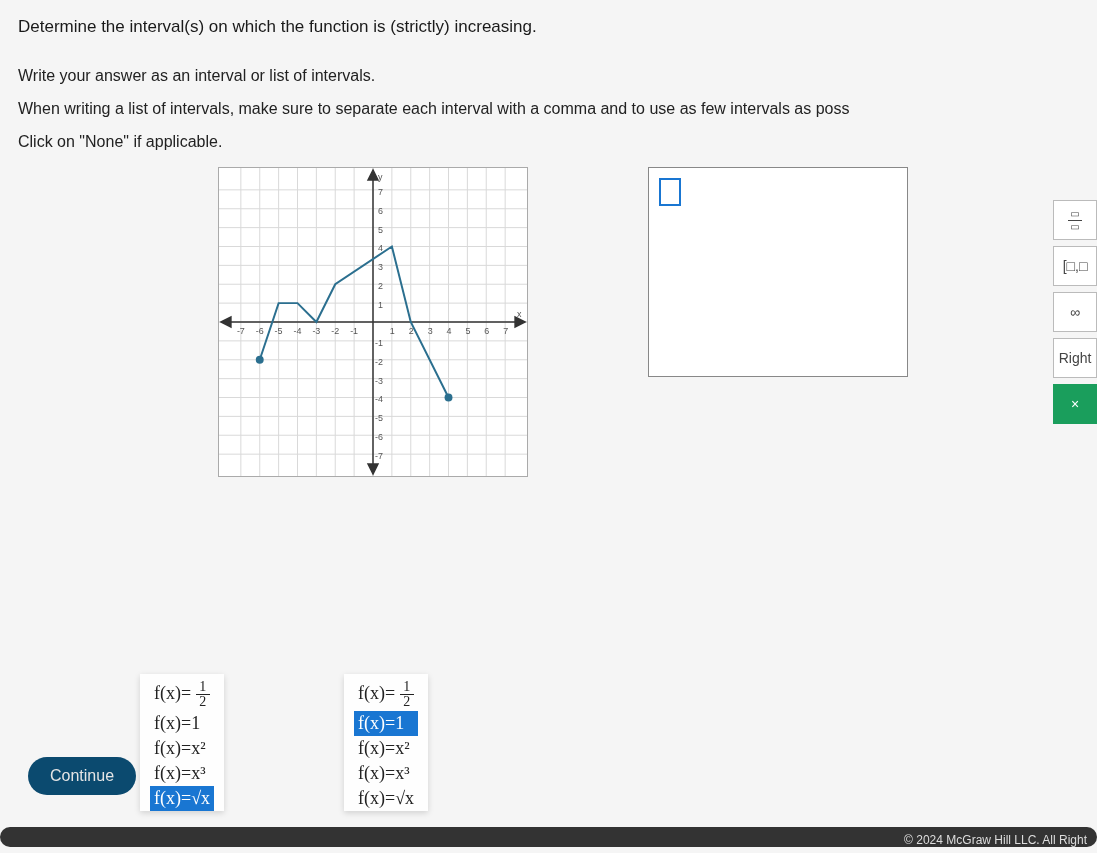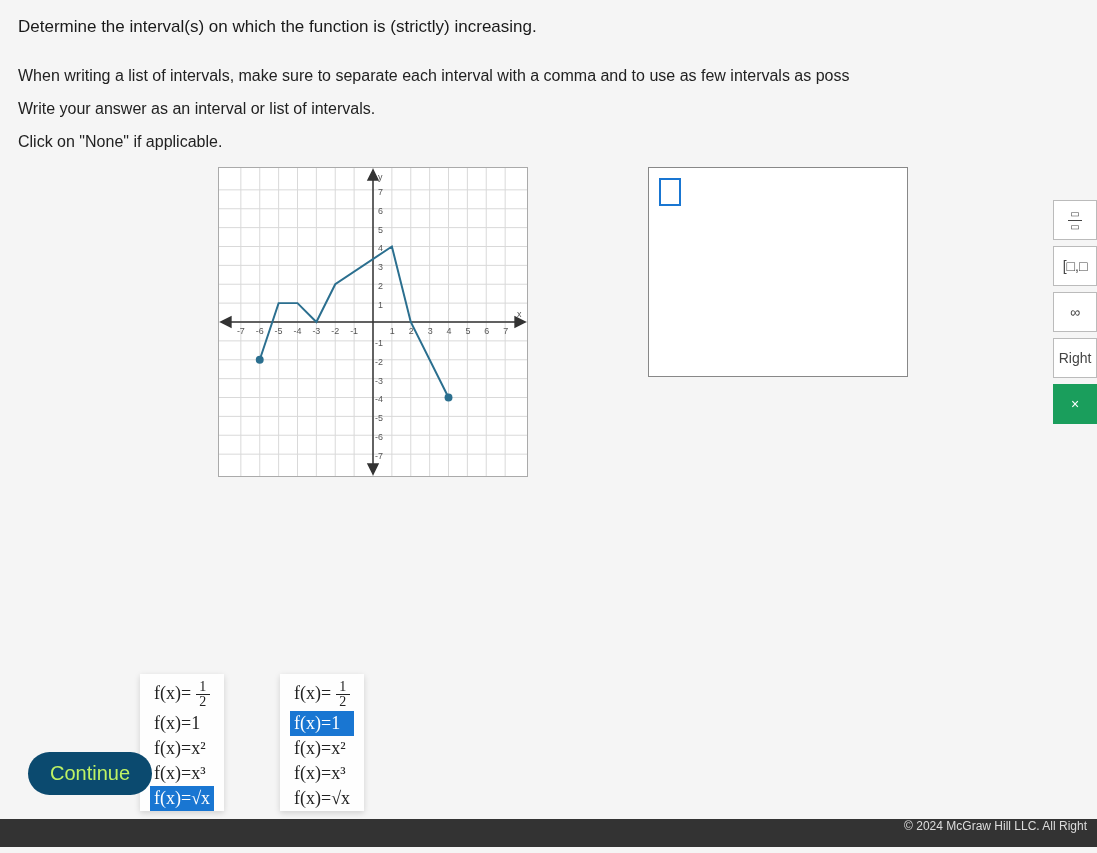--- a/index.html
+++ b/index.html
@@ -88,21 +88,21 @@
     color: #fff;
     border-color: #1a9e5c;
   }
   .frac-icon { display:flex; flex-direction:column; align-items:center; font-size:10px; line-height:1;}
   .frac-icon .line { width:14px; height:1px; background:#444; margin:1px 0;}
   .suggestions {
     position: absolute;
     bottom: 42px;
     left: 0;
     display: flex;
-    gap: 56px;
+    gap: 120px;
     padding-left: 140px;
     font-family: 'Times New Roman', serif;
     font-size: 18px;
   }
   .sugg-col {
     position: relative;
     background: rgba(255,255,255,0.85);
     box-shadow: 0 2px 6px rgba(0,0,0,0.15);
     padding: 4px 10px 0 10px;
   }
@@ -116,49 +116,50 @@
   }
   .sugg-frac {
     display:inline-flex; flex-direction:column; align-items:center; vertical-align:middle; font-size:14px; line-height:1;
   }
   .sugg-frac .fl { width:14px; height:1px; background:currentColor; }
   .continue-btn {
     position: absolute;
     left: 28px;
     bottom: 58px;
     background: #0b4a6f;
-    color: #bef264;
+    color: #e5e5e5;
     border-radius: 22px;
     padding: 10px 22px;
-    font-size: 20px;
+    font-size: 16px;
     border: none;
     cursor: pointer;
   }
   .footer {
     position: absolute;
     bottom: 6px;
     left: 0;
     right: 0;
-    height: 28px;
+    height: 20px;
     background: #333;
     color: #ddd;
     font-size: 12px;
     display: flex;
-    align-items: flex-start;
+    align-items: flex-end;
     justify-content: flex-end;
     padding: 0 10px;
+    border-radius: 13px;
   }
 </style>
 </head>
 <body>
 
 <div class="content">
   <div class="question-text">Determine the interval(s) on which the function is (strictly) increasing.</div>
+  <div class="instruction">Write your answer as an interval or list of intervals.</div>
   <div class="instruction">When writing a list of intervals, make sure to separate each interval with a comma and to use as few intervals as poss</div>
-  <div class="instruction">Write your answer as an interval or list of intervals.</div>
   <div class="instruction2">Click on "None" if applicable.</div>
 
   <div class="main-area">
     <div class="graph-wrap">
       <svg class="graph" viewBox="0 0 310 310">
 
         <g stroke="#d9d9d9" stroke-width="1">
           <line x1="22" y1="0" x2="22" y2="310"></line>
             <line x1="41" y1="0" x2="41" y2="310"></line>
           <line x1="60" y1="0" x2="60" y2="310"></line>

